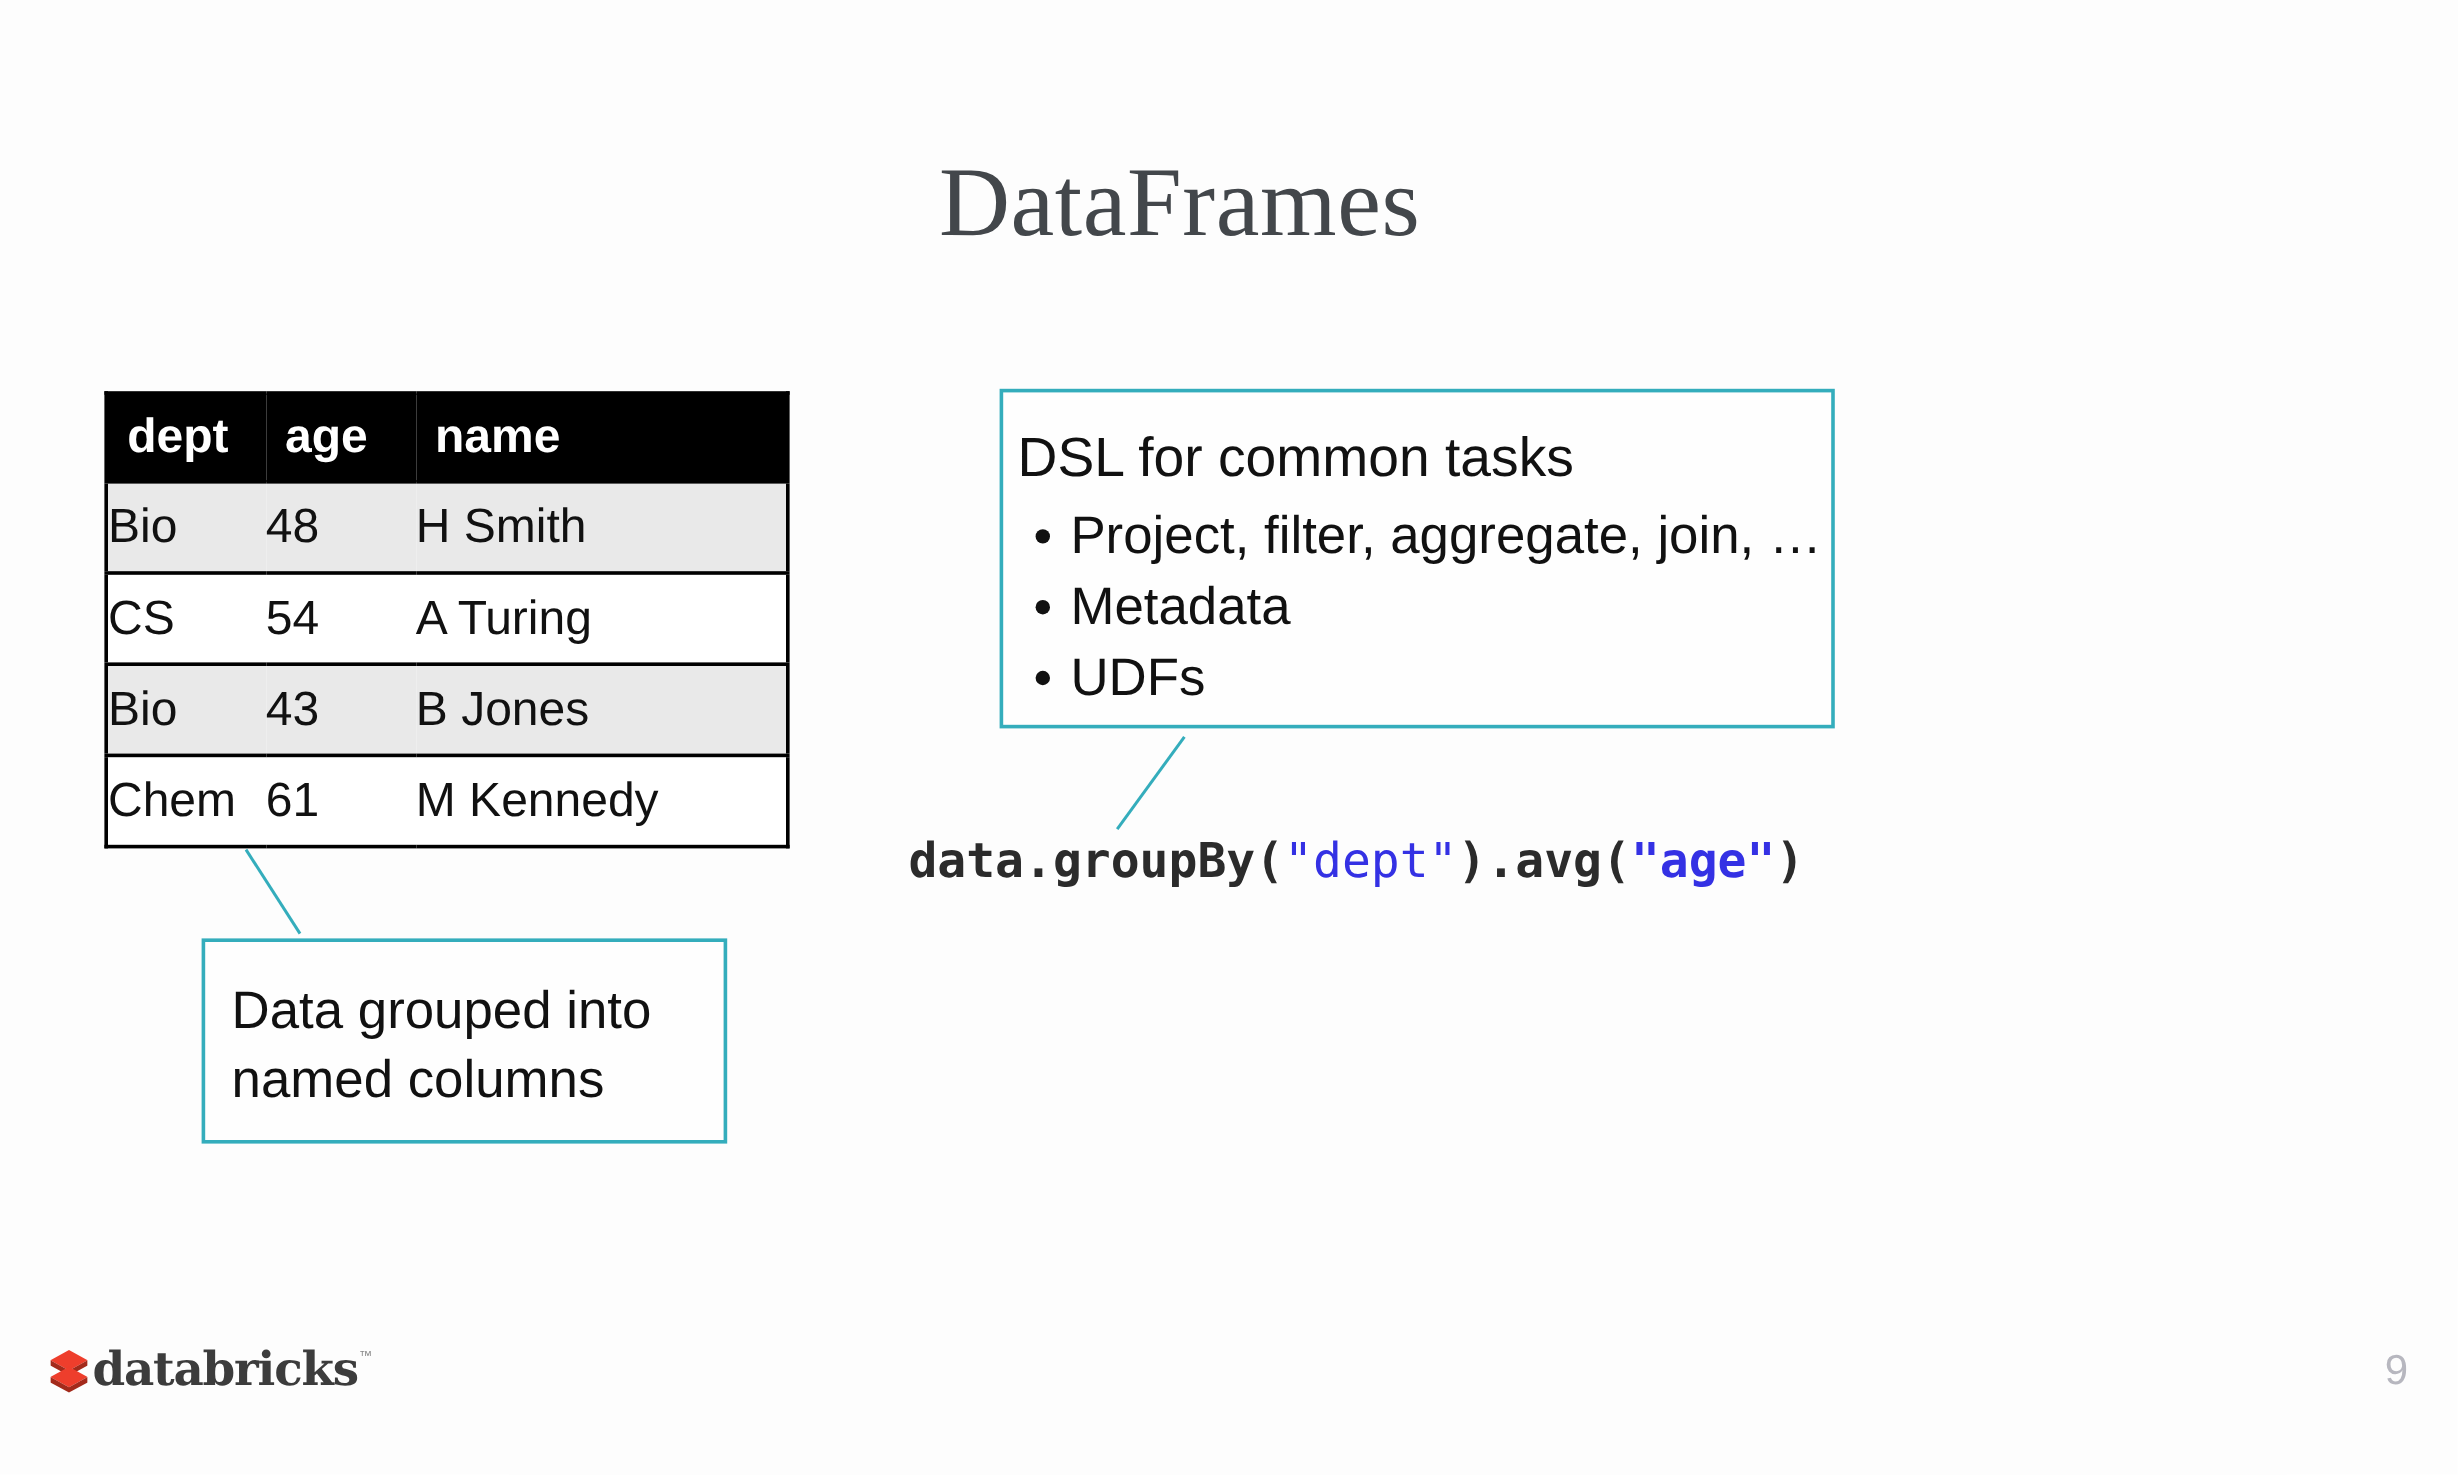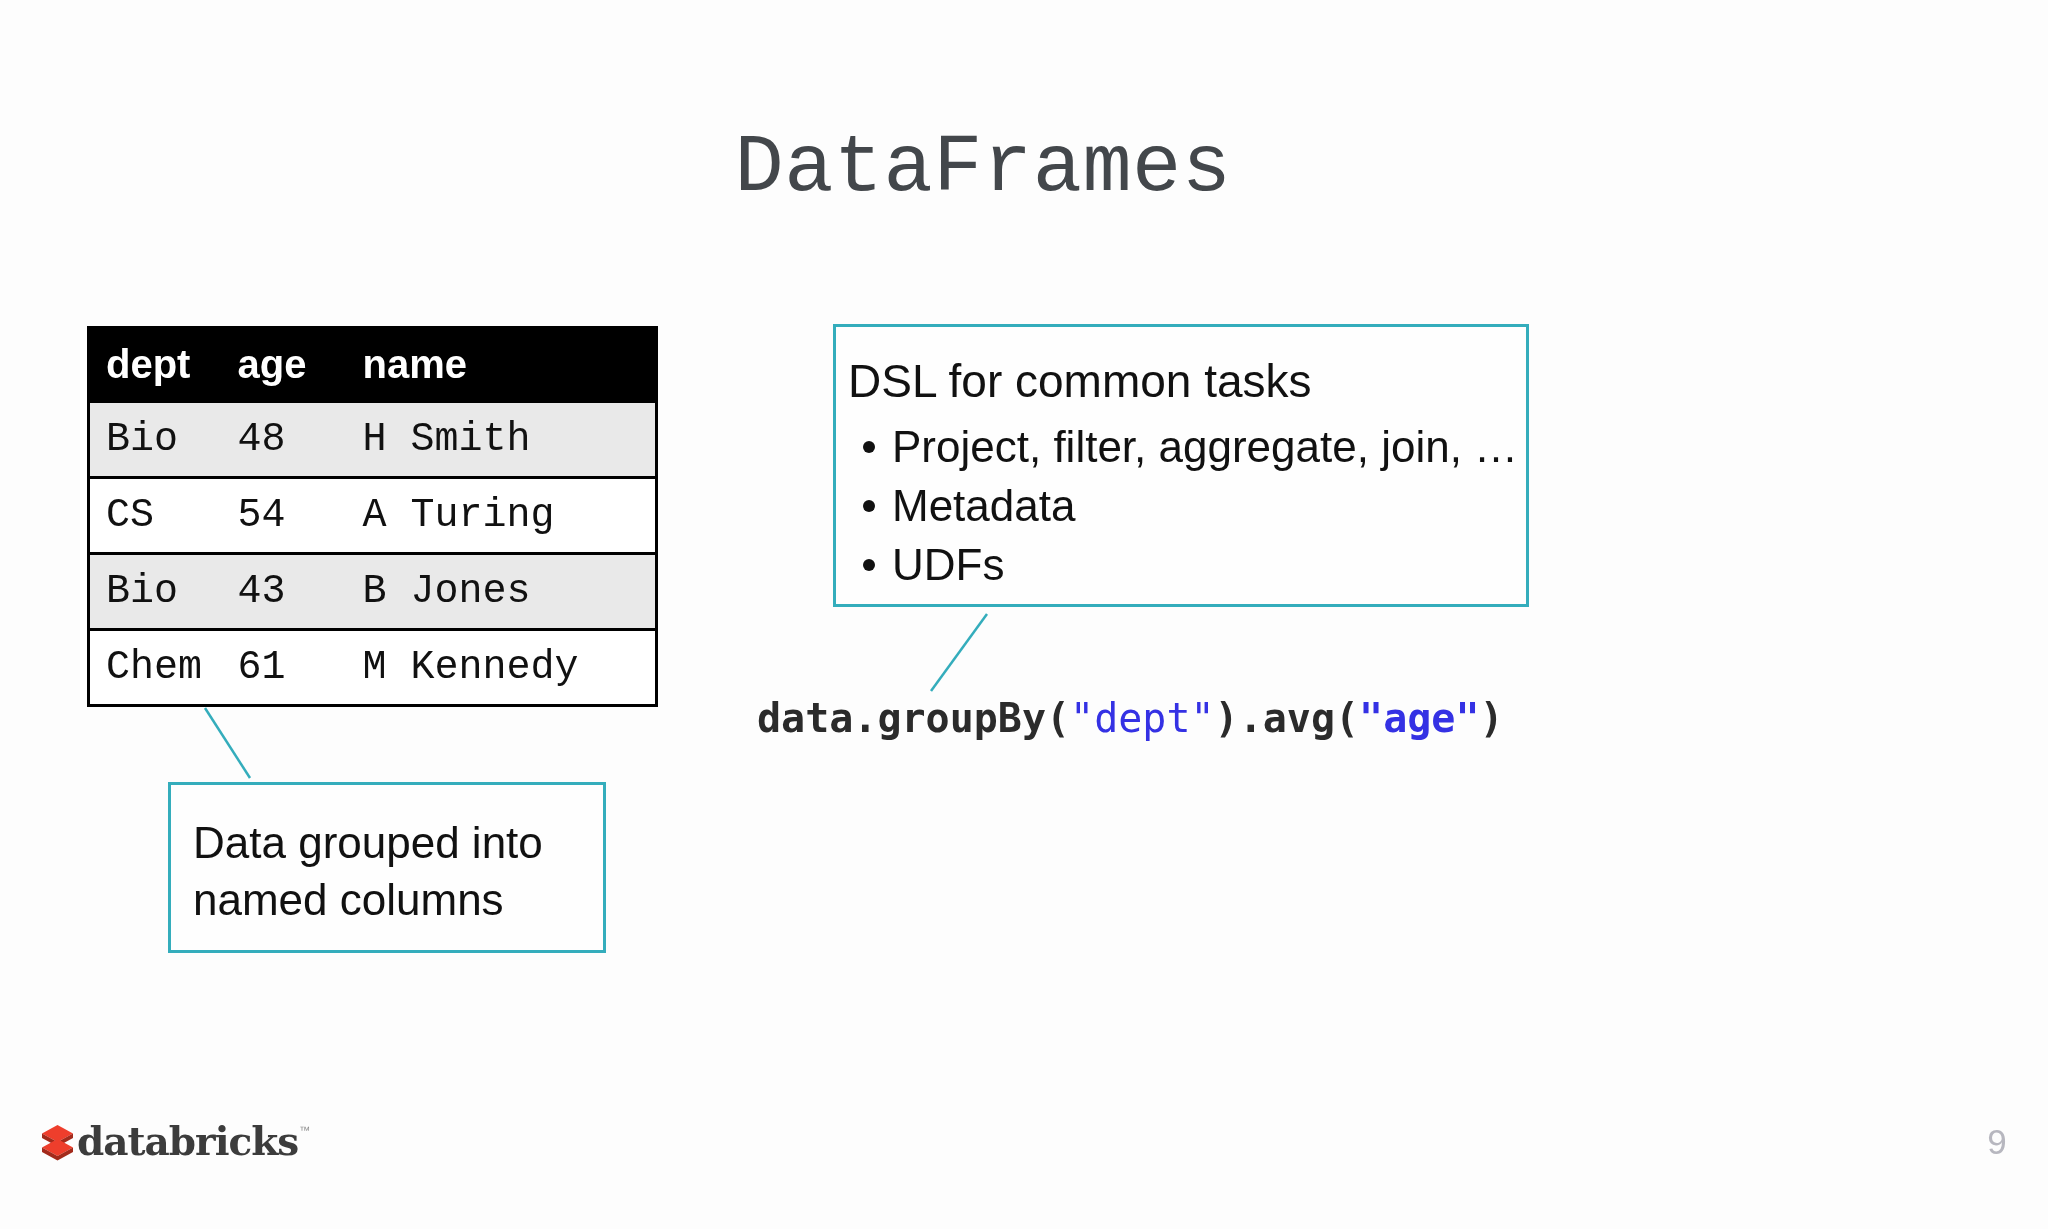--- a/index.html
+++ b/index.html
@@ -23,21 +23,21 @@
     background: #fdfdfd;
     font-family: "Liberation Sans", sans-serif;
     overflow: hidden;
   }
   .title {
     position: absolute;
     top: 122px;
     left: 983px;
     transform: translateX(-50%);
     margin: 0;
-    font-family: Liberation Mono, monospace;
+    font-family: Liberation Serif, serif;
     font-weight: 400;
     font-size: 82px;
     color: var(--title-gray);
     letter-spacing: 0.5px;
     white-space: nowrap;
   }
   
   table.df {
     position: absolute;
     left: 87px;
@@ -54,21 +54,21 @@
   table.df col.c3 { width: 310px; }
   table.df thead tr { height: 74px; background: #000; }
   table.df th {
     color: #fff;
     font-weight: 700;
     text-align: left;
     padding-left: 16px;
   }
   table.df tbody tr { height: 76px; border-top: 3px solid #000; background: #fff; }
   table.df tbody tr:nth-child(odd) { background: var(--row-alt-gray); }
-  table.df td { padding-left: 16px; font-family: Liberation Mono, monospace; }
+  table.df td { padding-left: 0; }
   
   svg.connectors {
     position: absolute;
     left: 0; top: 0;
     width: 2048px; height: 1229px;
     pointer-events: none;
   }
   svg.connectors line { stroke: var(--accent-teal); stroke-width: 2.5; }
   
   .callout {

